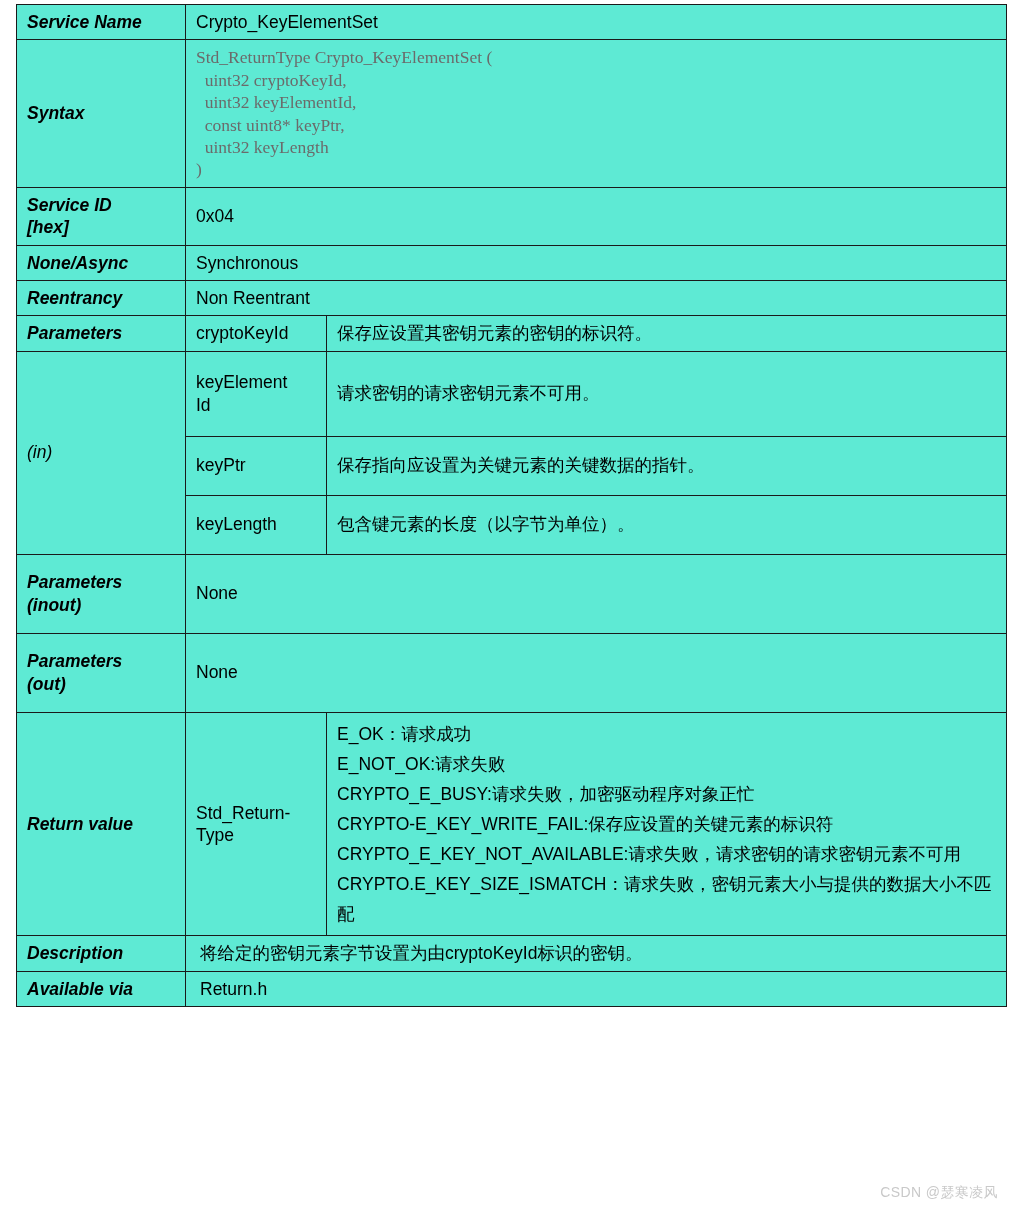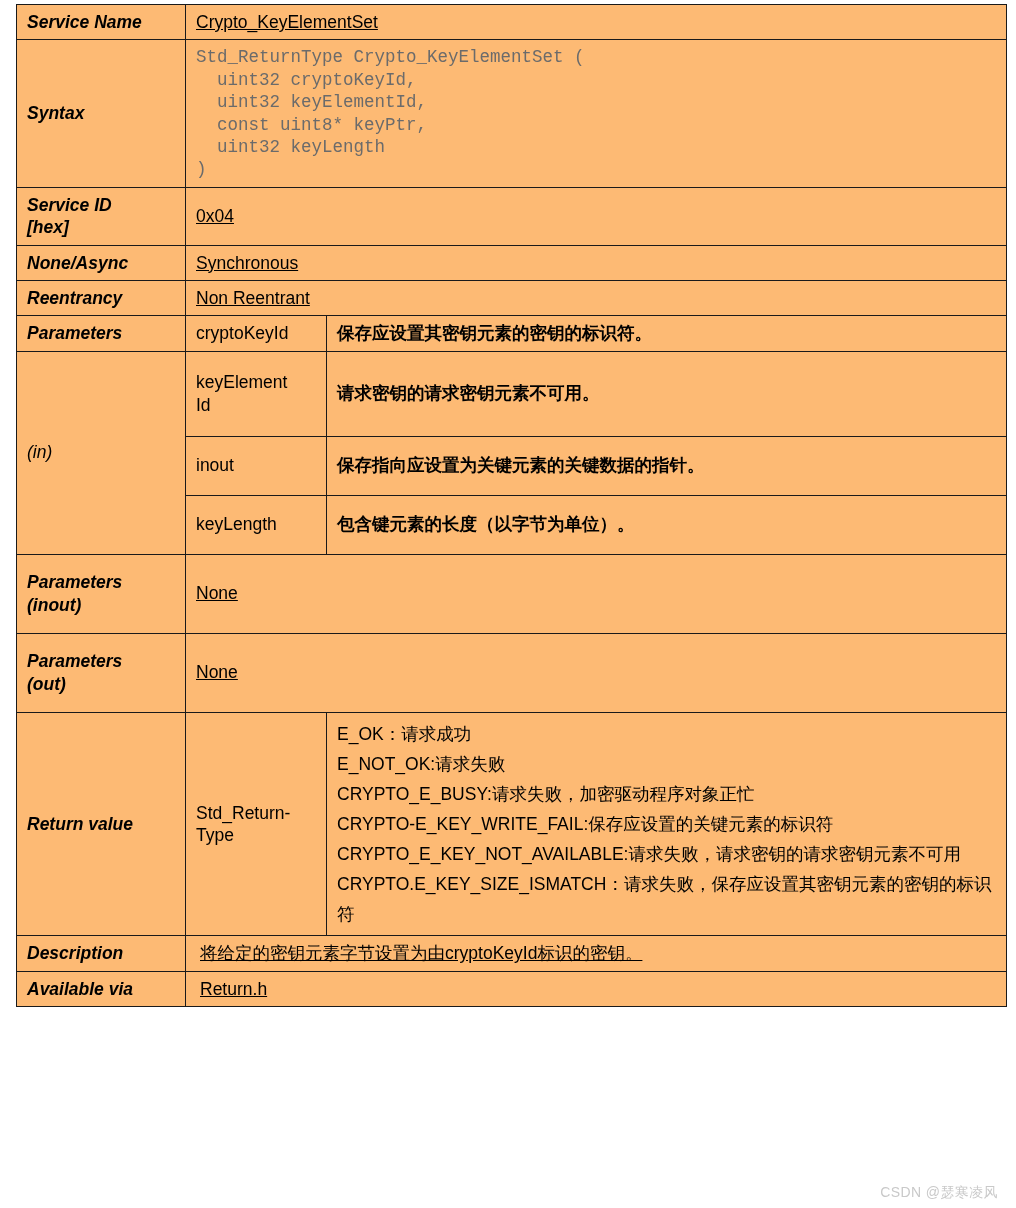--- a/index.html
+++ b/index.html
@@ -30,21 +30,21 @@
     margin-left: 16px;
     margin-top: 4px;
   }
 
   table.spec td {
     border: 1.6px solid #1a1a1a;
     vertical-align: middle;
     padding: 6px 10px;
     font-size: 17.5px;
     line-height: 1.28;
-    background: #fdba74;
+    background: #5eead4;
   }
 
   
   td.lbl {
     background: #e3e3e3;
     font-weight: bold;
     font-style: italic;
     font-size: 17.5px;
     padding-left: 12px;
     padding-right: 6px;
@@ -53,44 +53,42 @@
   td.lbl-top {
     background: #e3e3e3;
     font-weight: normal;
     font-style: italic;
     vertical-align: top;
     padding-top: 9px;
   }
 
   td.val {
     vertical-align: middle;
-    text-decoration: underline;
   }
 
   td.code {
-    font-family: Liberation Mono, monospace;
+    font-family: Liberation Serif, serif;
     font-size: 16.5px;
     color: #6b6b6b;
     white-space: pre;
     line-height: 1.42;
     padding-top: 10px;
     padding-bottom: 10px;
     vertical-align: top;
   }
 
   td.param-name {
     font-size: 17.5px;
     vertical-align: middle;
     padding-left: 11px;
   }
   td.param-desc {
     font-size: 17px;
     vertical-align: middle;
     padding-left: 14px;
-    font-weight: bold;
   }
 
   td.ret-type {
     vertical-align: middle;
     font-size: 17.5px;
     padding-left: 14px;
   }
   td.ret-list {
     vertical-align: middle;
     padding: 14px 10px 14px 16px;
@@ -167,21 +165,21 @@
       <tr>
         <td class="lbl-top" rowspan="3">(in)</td>
         <td class="param-name" style="height:72px">
           <span>keyElement</span><br>
           <span>Id</span>
         </td>
         <td class="param-desc">请求密钥的请求密钥元素不可用。</td>
       </tr>
 
       <tr>
-        <td class="param-name" style="height:46px">inout</td>
+        <td class="param-name" style="height:46px">keyPtr</td>
         <td class="param-desc">保存指向应设置为关键元素的关键数据的指针。</td>
       </tr>
 
       <tr>
         <td class="param-name" style="height:46px">keyLength</td>
         <td class="param-desc">包含键元素的长度（以字节为单位）。</td>
       </tr>
 
       <tr>
         <td class="lbl" style="height:66px">
@@ -204,21 +202,21 @@
         <td class="ret-type">
           <span>Std_Return-</span><br>
           <span>Type</span>
         </td>
         <td class="ret-list">
           <div class="ret-line">E_OK：请求成功</div>
           <div class="ret-line">E_NOT_OK:请求失败</div>
           <div class="ret-line">CRYPTO_E_BUSY:请求失败，加密驱动程序对象正忙</div>
           <div class="ret-line">CRYPTO-E_KEY_WRITE_FAIL:保存应设置的关键元素的标识符</div>
           <div class="ret-line">CRYPTO_E_KEY_NOT_AVAILABLE:请求失败，请求密钥的请求密钥元素不可用</div>
-          <div class="ret-line">CRYPTO.E_KEY_SIZE_ISMATCH：请求失败，保存应设置其密钥元素的密钥的标识符</div>
+          <div class="ret-line">CRYPTO.E_KEY_SIZE_ISMATCH：请求失败，密钥元素大小与提供的数据大小不匹配</div>
         </td>
       </tr>
 
       <tr>
         <td class="lbl">Description</td>
         <td class="val" colspan="2" style="padding-left:14px">将给定的密钥元素字节设置为由cryptoKeyId标识的密钥。</td>
       </tr>
 
       <tr>
         <td class="lbl">Available via</td>

